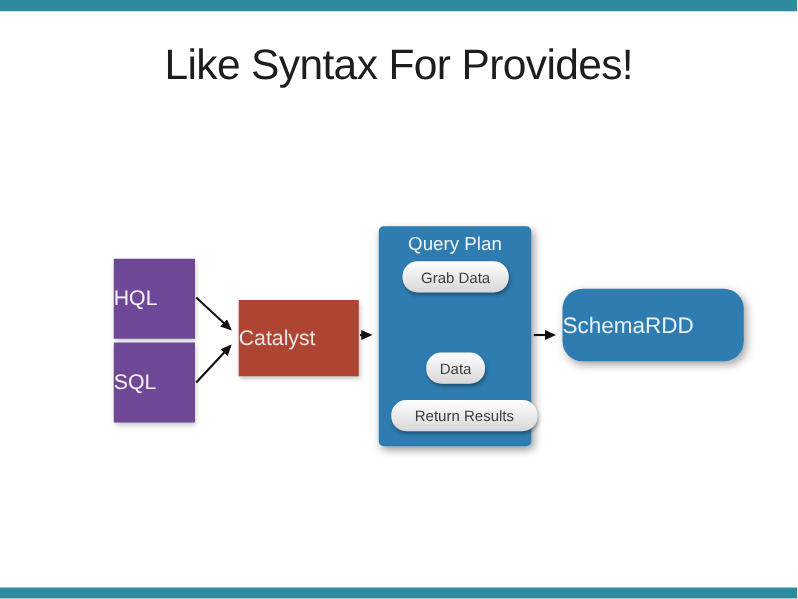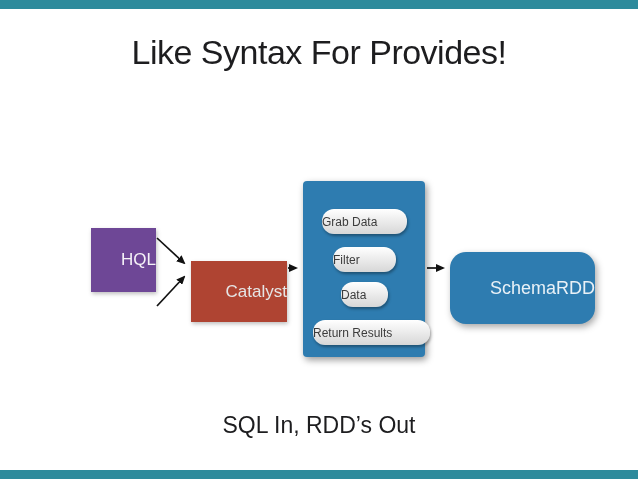--- a/index.html
+++ b/index.html
@@ -24,23 +24,22 @@
     color:#1d1d1f;
   }
   .caption{
     position:absolute;top:412px;left:0;width:638px;
     text-align:center;
     font-size:23px;
     color:#1d1d1f;
   }
   .box{
     position:absolute;
-    display:flex;align-items:center;justify-content:flex-end;
+    display:flex;align-items:center;justify-content:flex-start;
     color:#f5f2f7;
-    margin-top:21px;
   }
   .input-box{
     left:91px;width:65px;height:64px;
     background:#6E4796;
     font-size:17px;
     box-shadow:1px 2px 4px rgba(0,0,0,0.25);
   }
   #hql-box{top:207px;}
   #sql-box{top:274px;}
   .catalyst-box{
@@ -55,33 +54,33 @@
     border-radius:4px;
     box-shadow:2px 3px 7px rgba(0,0,0,0.40);
   }
   .plan-title{
     position:absolute;top:6px;left:0;width:100%;
     text-align:center;
     font-size:15px;color:#eef4f8;
   }
   .pill{
     position:absolute;
-    display:flex;align-items:center;
+    display:flex;align-items:center;justify-content:center;
     height:25px;
     background:linear-gradient(#ffffff,#d7d7d7);
     border-radius:12px;
     box-shadow:1px 2px 3px rgba(0,0,0,0.35);
     font-size:12px;color:#3c3c3c;
   }
   #pill-grab{left:19px;top:28px;width:85px;}
   #pill-filter{left:30px;top:66px;width:63px;}
   #pill-group{left:38px;top:101px;width:47px;}
   #pill-return{left:10px;top:139px;width:117px;border-radius:12px;}
   .output-box{
-    left:450px;top:231px;width:145px;height:72px;
+    left:450px;top:231px;width:145px;height:58px;
     background:#2E7CB0;
     border-radius:16px;
     font-size:18px;color:#e9f1f7;
     box-shadow:2px 3px 7px rgba(0,0,0,0.35);
   }
   #arrow-layer{
     position:absolute;left:0;top:0;width:638px;height:479px;
     pointer-events:none;
   }
 </style>
@@ -94,31 +93,32 @@
   <div class="accent-bar bottom"></div>
 
   <div class="title">
     <div>Like Syntax For Provides!</div>
   </div>
 
   <div class="box input-box" id="hql-box">
     <span>HQL</span>
   </div>
 
+  <div class="box input-box" id="sql-box">
+    <span>SQL</span>
+  </div>
 
   <div class="box catalyst-box">
     <span>Catalyst</span>
   </div>
 
   <div class="plan-box">
+    <div class="plan-title">Query Plan</div>
     <div class="pill" id="pill-grab">
       <span>Grab Data</span>
-    </div>
-    <div class="pill" id="pill-filter">
-      <span>Filter</span>
     </div>
     <div class="pill" id="pill-group">
       <span>Data</span>
     </div>
     <div class="pill" id="pill-return">
       <span>Return Results</span>
     </div>
   </div>
 
   <div class="box output-box">
@@ -130,15 +130,14 @@
       <marker id="ah" markerWidth="9" markerHeight="8" refX="7" refY="4" orient="auto" markerUnits="userSpaceOnUse">
         <path d="M0,0 L9,4 L0,8 z" fill="#111111"></path>
       </marker>
     </defs>
     <line x1="157" y1="238" x2="184" y2="263" stroke="#111111" stroke-width="1.7" marker-end="url(#ah)"></line>
     <line x1="157" y1="306" x2="184" y2="277" stroke="#111111" stroke-width="1.7" marker-end="url(#ah)"></line>
     <line x1="288" y1="268" x2="296" y2="268" stroke="#111111" stroke-width="1.7" marker-end="url(#ah)"></line>
     <line x1="427" y1="268" x2="443" y2="268" stroke="#111111" stroke-width="1.7" marker-end="url(#ah)"></line>
   </svg>
 
-  <div class="caption">SQL In, RDD’s Out</div>
 
 </div>
 
 </body></html>

